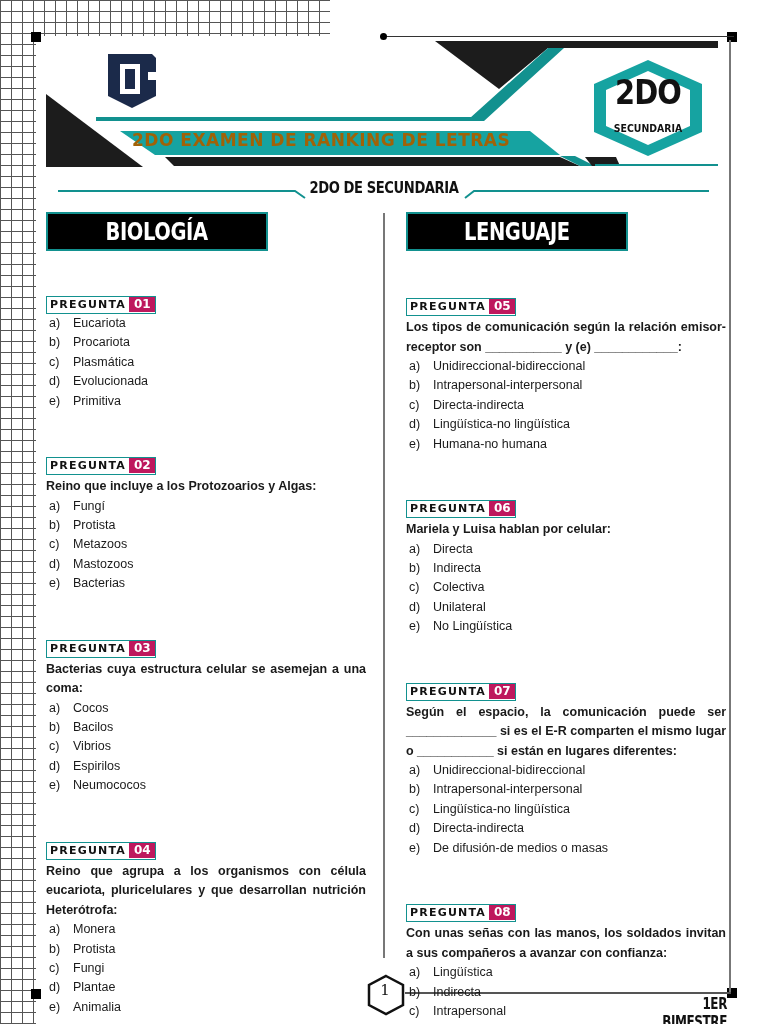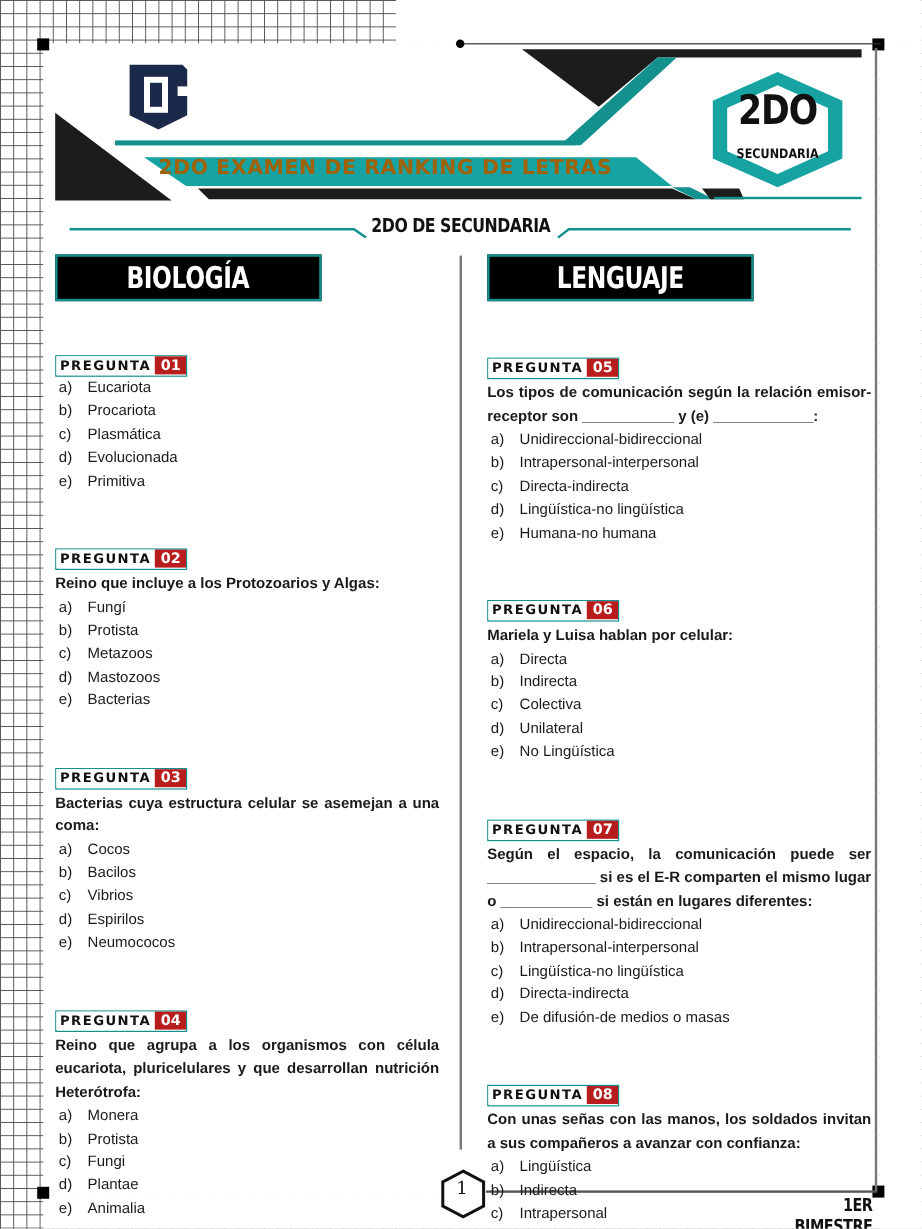--- a/index.html
+++ b/index.html
@@ -73,21 +73,21 @@
   }
   .section-head span { display: inline-block; transform: scaleX(0.78); }
 
   .question { margin-top: 21px; }
   .q-tag { display: inline-flex; height: 18px; border: 1.5px solid #12918f; align-items: flex-start; margin-top: 25px; }
   .q-tag-label {
     padding: 0 3px; background: #fff; color: #111; font-family: "DejaVu Sans", sans-serif;
     font-weight: bold; font-size: 11px; line-height: 15px; letter-spacing: 1.2px;
   }
   .q-tag-num {
-    background: #b91c1c; color: #fff; font-family: "DejaVu Sans", sans-serif;
+    background: #be185d; color: #fff; font-family: "DejaVu Sans", sans-serif;
     font-weight: bold; font-size: 12px; line-height: 15px; padding: 0 4px 0 5px;
   }
   .q-text {
     margin-top: 2px; font-weight: bold; font-size: 12.5px; line-height: 19.5px; text-align: justify; color: #1a1a1a;
   }
   .options { list-style: none; }
   .option { display: flex; font-size: 12.5px; line-height: 19.4px; color: #1a1a1a; }
   .opt-letter { width: 27px; padding-left: 3px; }
 
   .footer-hex { position: absolute; left: 366px; top: 974px; }

